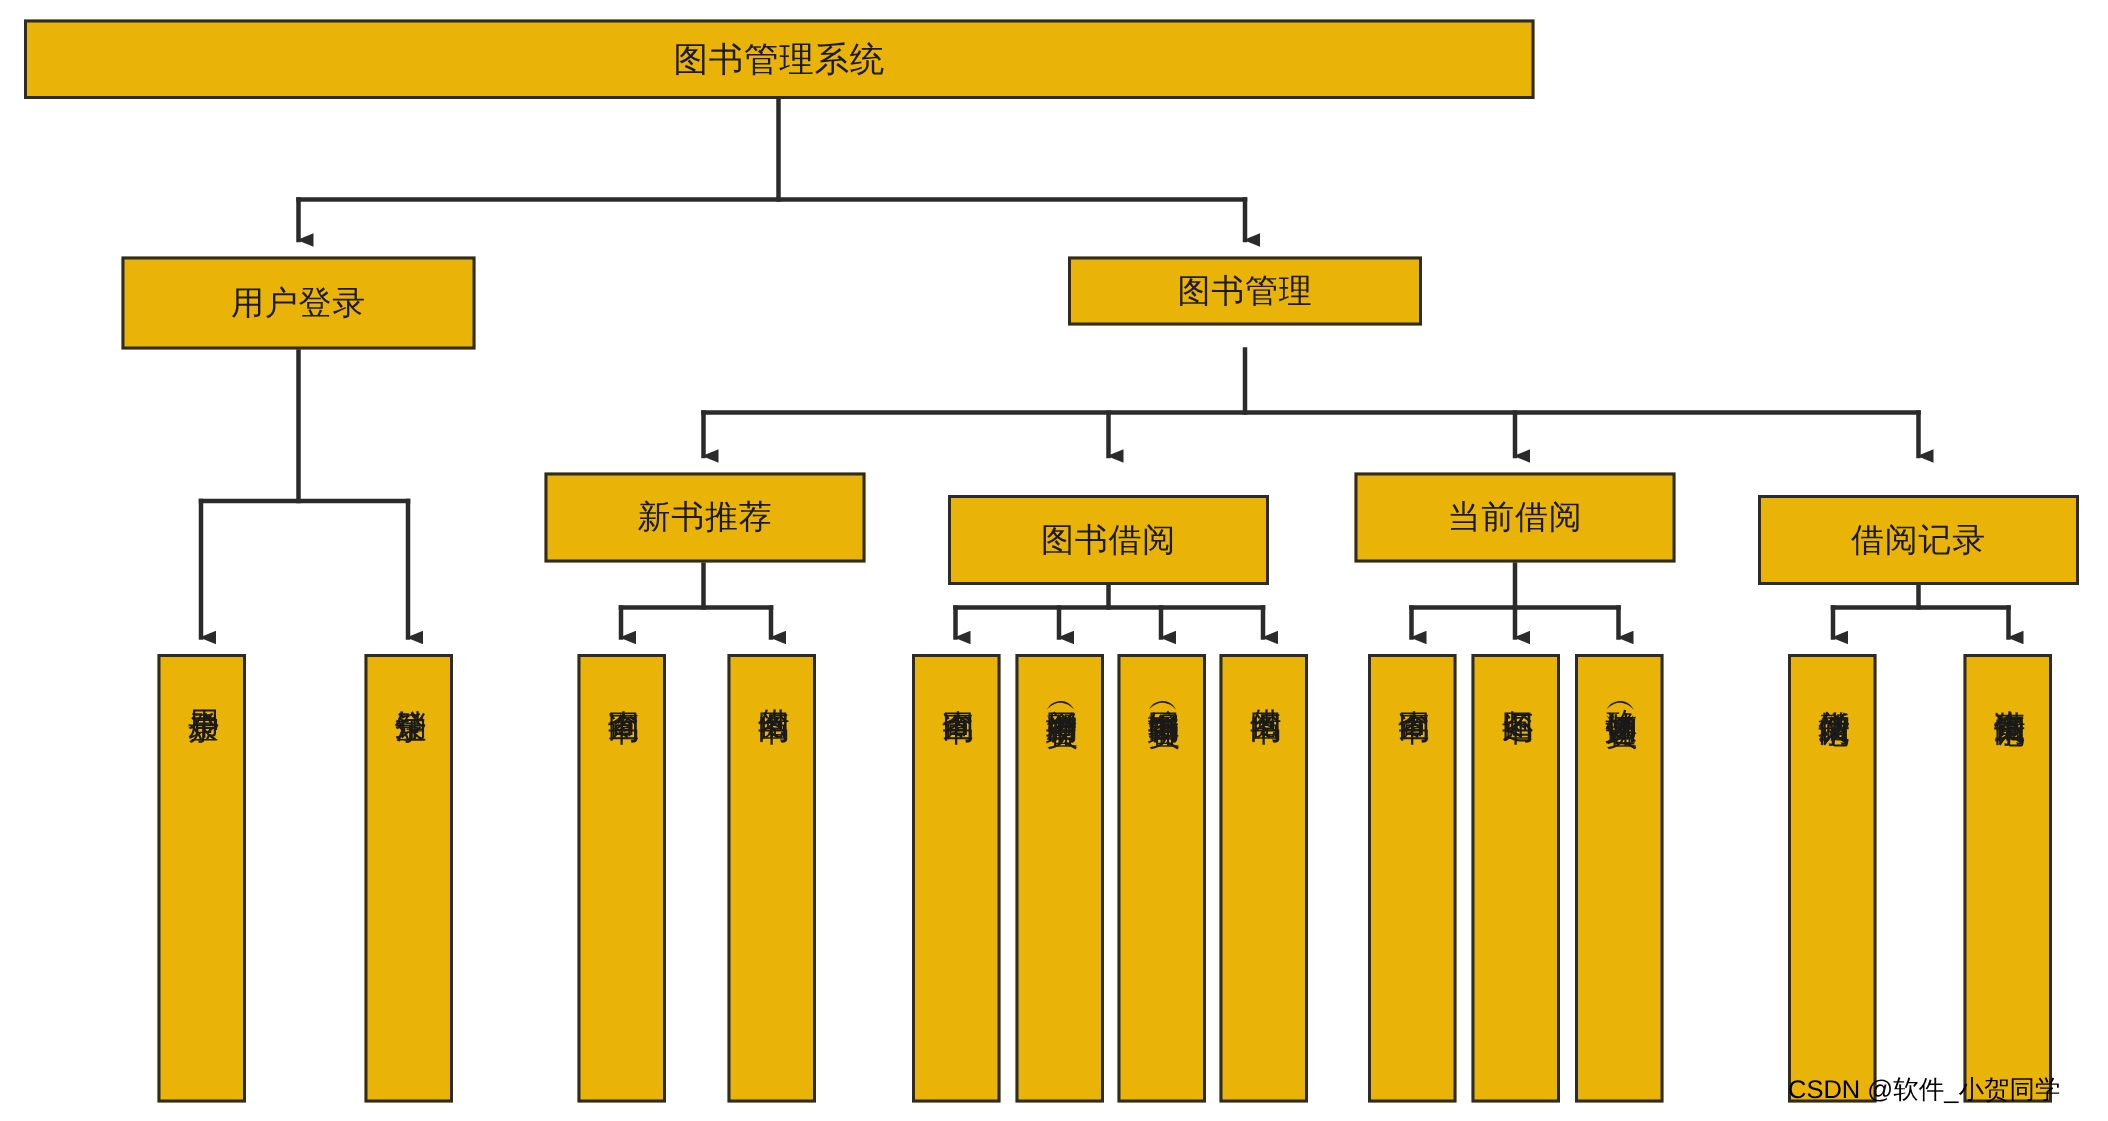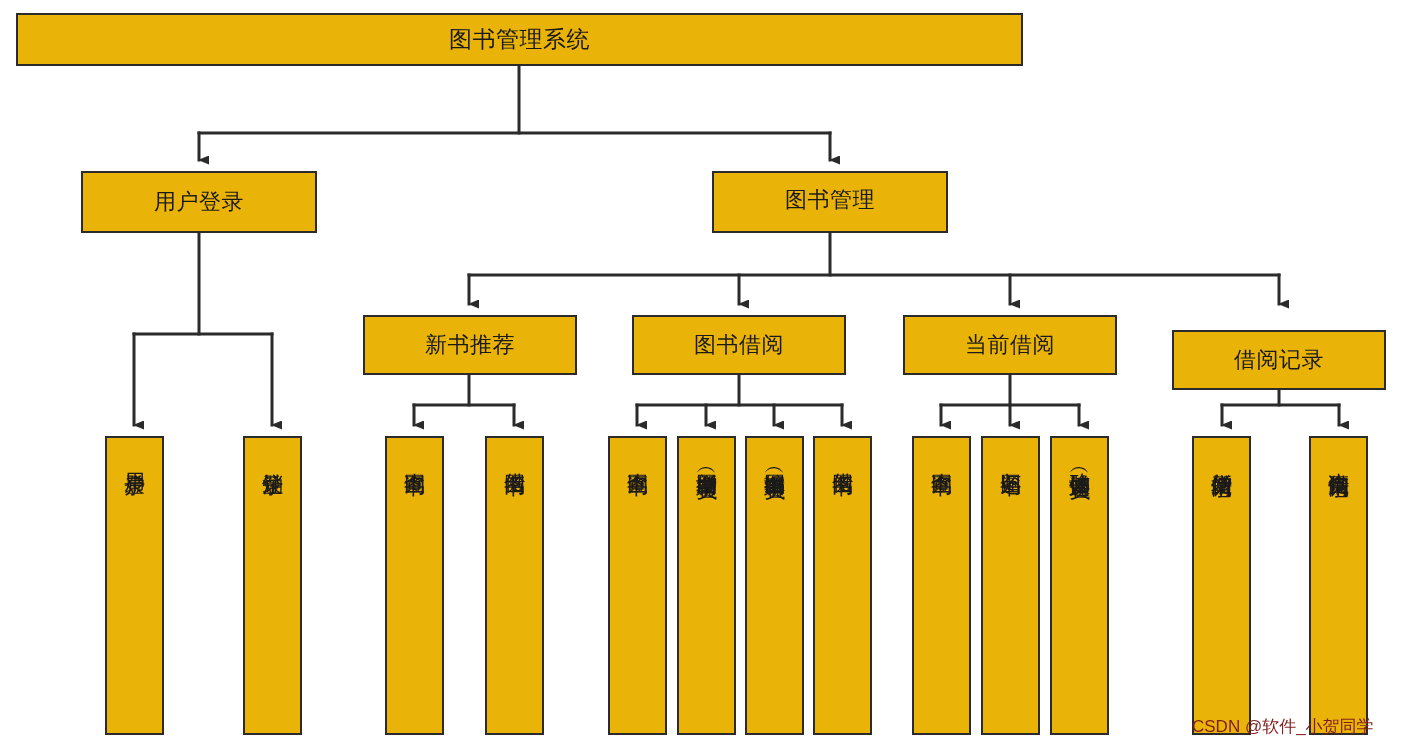--- a/index.html
+++ b/index.html
@@ -56,21 +56,21 @@
   .node-box.vertical .node-label {
     writing-mode: vertical-rl;
     text-orientation: upright;
     font-size: 21px;
     line-height: 1.08;
     letter-spacing: 1px;
     white-space: nowrap;
   }
   .watermark {
     position: absolute;
-    color: #7f1d1d;
+    color: #000000;
     font-size: 17px;
     white-space: nowrap;
     user-select: none;
     pointer-events: none;
   }
 </style>
 </head>
 <body>
 
 <div id="diagram-root">
@@ -140,28 +140,28 @@
     </g>
   </svg>
 
   <div class="node-box root horizontal" style="left:16px; top:13px; width:1007px; height:53px;">
     <span class="node-label">图书管理系统</span>
   </div>
 
   <div class="node-box horizontal" style="left:81px; top:171px; width:236px; height:62px;">
     <span class="node-label">用户登录</span>
   </div>
-  <div class="node-box horizontal" style="left:712px; top:171px; width:236px; height:62px;font-family:Liberation Mono, monospace;">
+  <div class="node-box horizontal" style="left:712px; top:171px; width:236px; height:46px;">
     <span class="node-label">图书管理</span>
   </div>
 
   <div class="node-box horizontal" style="left:363px; top:315px; width:214px; height:60px;">
     <span class="node-label">新书推荐</span>
   </div>
-  <div class="node-box horizontal" style="left:632px; top:315px; width:214px; height:60px;">
+  <div class="node-box horizontal" style="left:632px; top:330px; width:214px; height:60px;">
     <span class="node-label">图书借阅</span>
   </div>
   <div class="node-box horizontal" style="left:903px; top:315px; width:214px; height:60px;">
     <span class="node-label">当前借阅</span>
   </div>
   <div class="node-box horizontal" style="left:1172px; top:315px; width:214px; height:60px;margin-top:15px;">
     <span class="node-label">借阅记录</span>
   </div>
 
   <div class="node-box vertical" style="left:105px; top:436px; width:59px; height:299px;">

